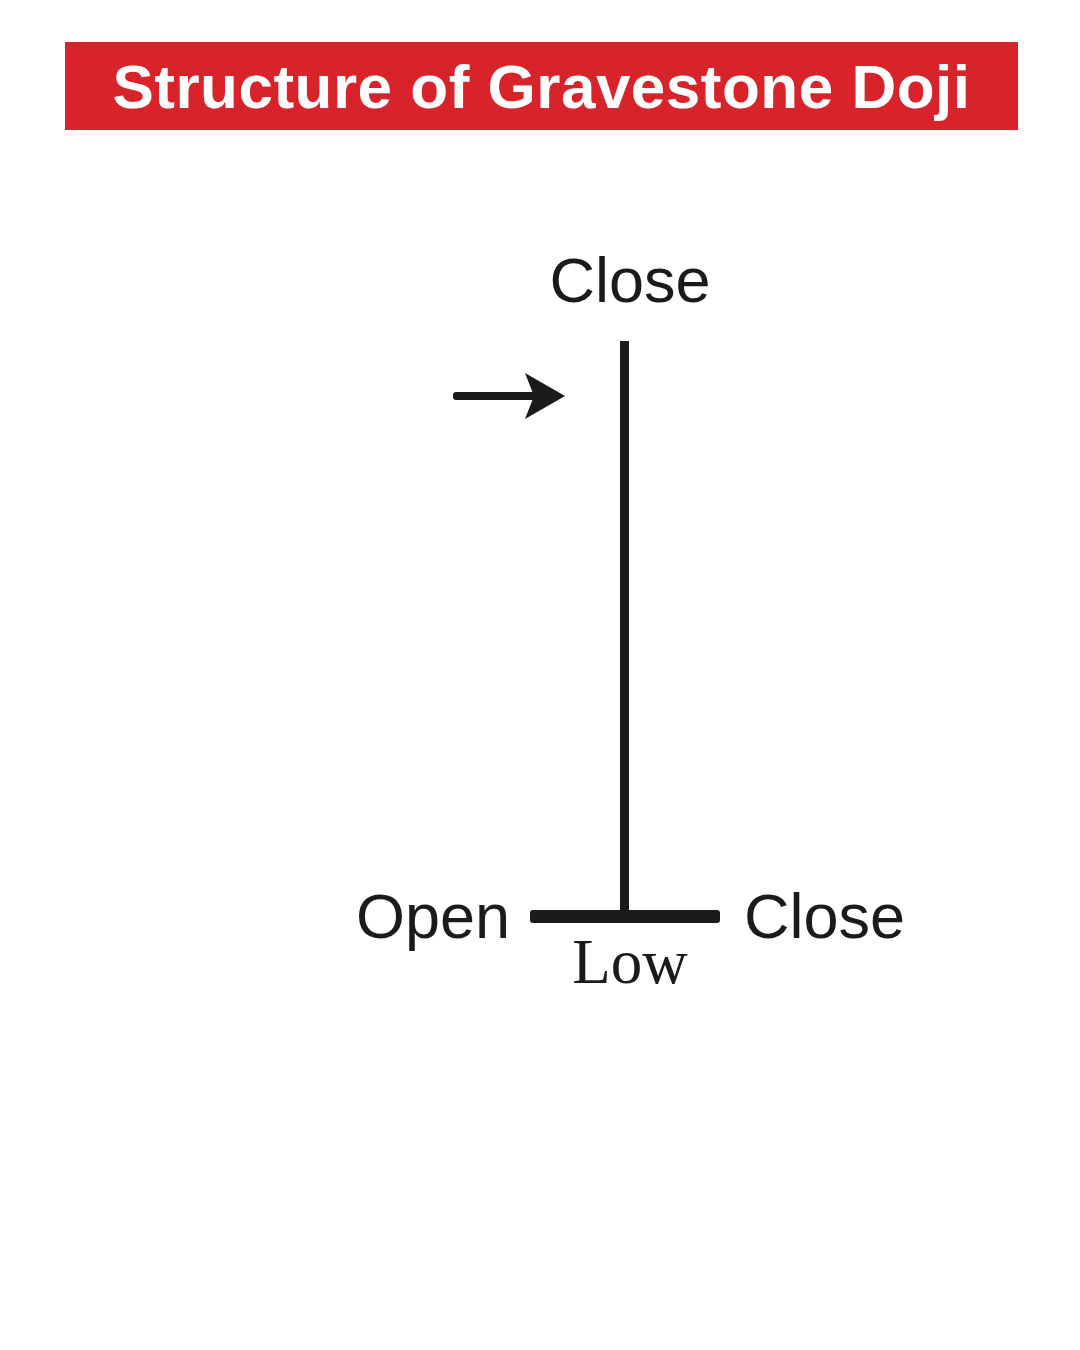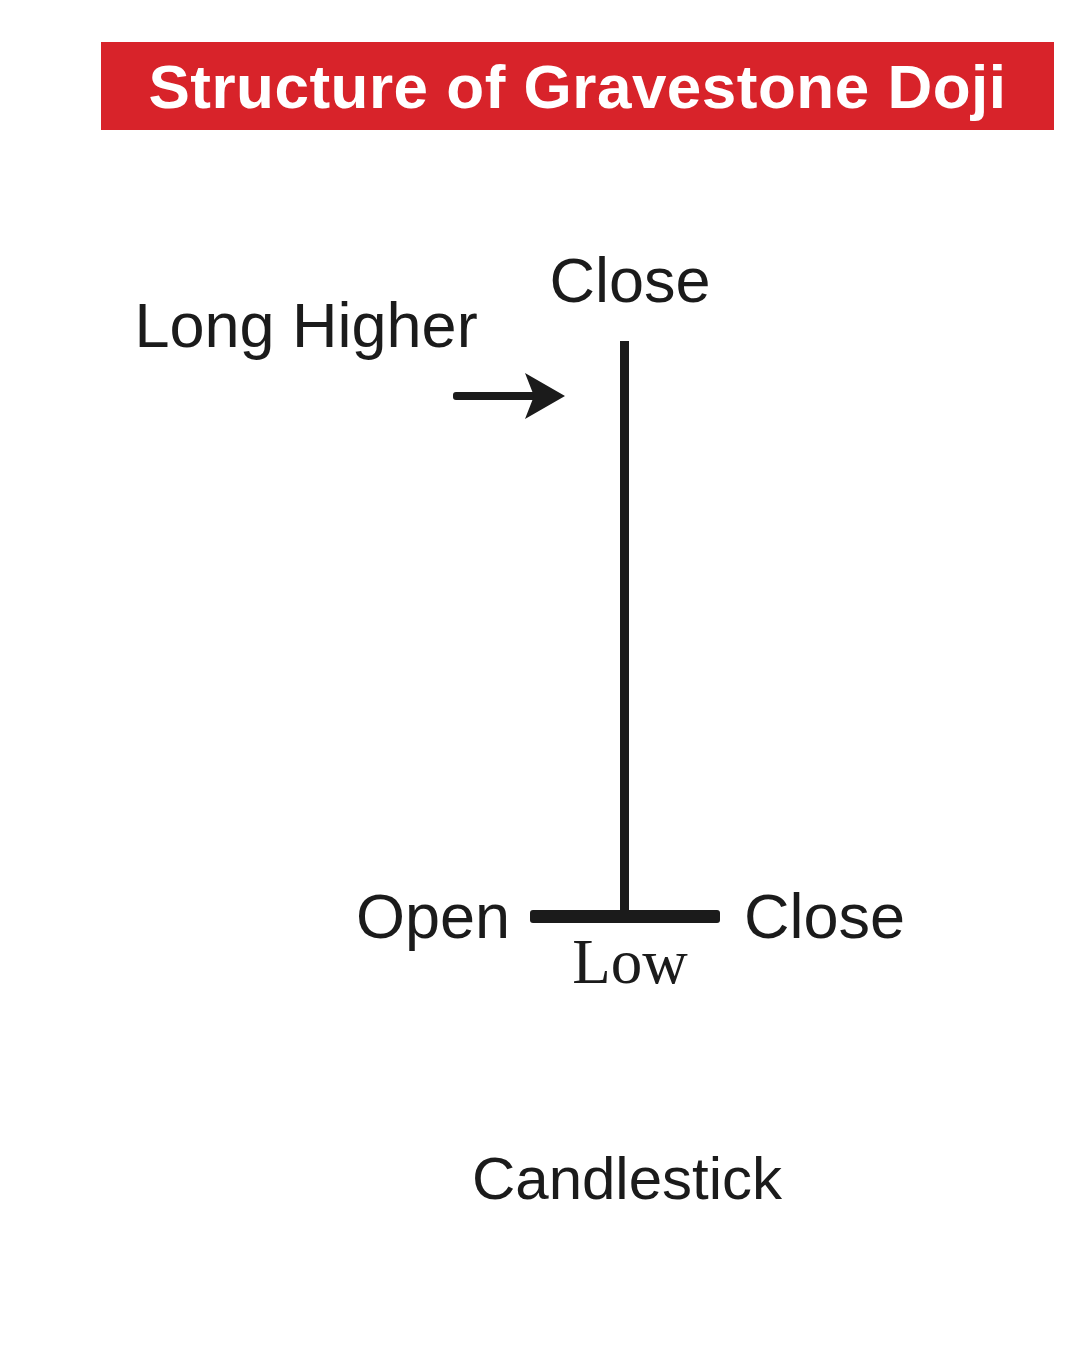--- a/index.html
+++ b/index.html
@@ -21,21 +21,20 @@
   .banner {
     position: absolute;
     left: 65px;
     top: 42px;
     width: 953px;
     height: 88px;
     background: var(--banner-bg, #d8232a);
     display: flex;
     align-items: center;
     justify-content: center;
-    margin-left: 36px;
   }
   .banner h1 {
     margin: 0;
     font-size: 62px;
     font-weight: 700;
     letter-spacing: 0.5px;
     color: var(--banner-text, #ffffff);
     white-space: nowrap;
   }
 
@@ -119,21 +118,21 @@
 
   <header class="banner">
     <h1>Structure of Gravestone Doji</h1>
   </header>
 
   <div class="diagram">
 
     <div class="lbl high-label">Close</div>
 
     <div class="lbl shadow-label">
-      <span>Long Higher</span><br>
+      <br>
     </div>
 
     <div class="arrow">
       <svg viewBox="0 0 112 48" xmlns="http://www.w3.org/2000/svg" aria-hidden="true">
         <rect x="0" y="20" width="84" height="8" rx="3" fill="#1b1b1b"></rect>
         <path d="M72 1 L112 24 L72 47 L81 24 Z" fill="#1b1b1b"></path>
       </svg>
     </div>
 
     <div class="wick"></div>
@@ -141,17 +140,16 @@
     <div class="open-close-line"></div>
 
     <div class="lbl open-label">Open</div>
 
     <div class="lbl close-label">Close</div>
 
     <div class="lbl low-label">Low</div>
 
     <div class="lbl caption">
       <br>
-      <span>Candlestick</span>
     </div>
 
   </div>
 </div>
 
 </body></html>

